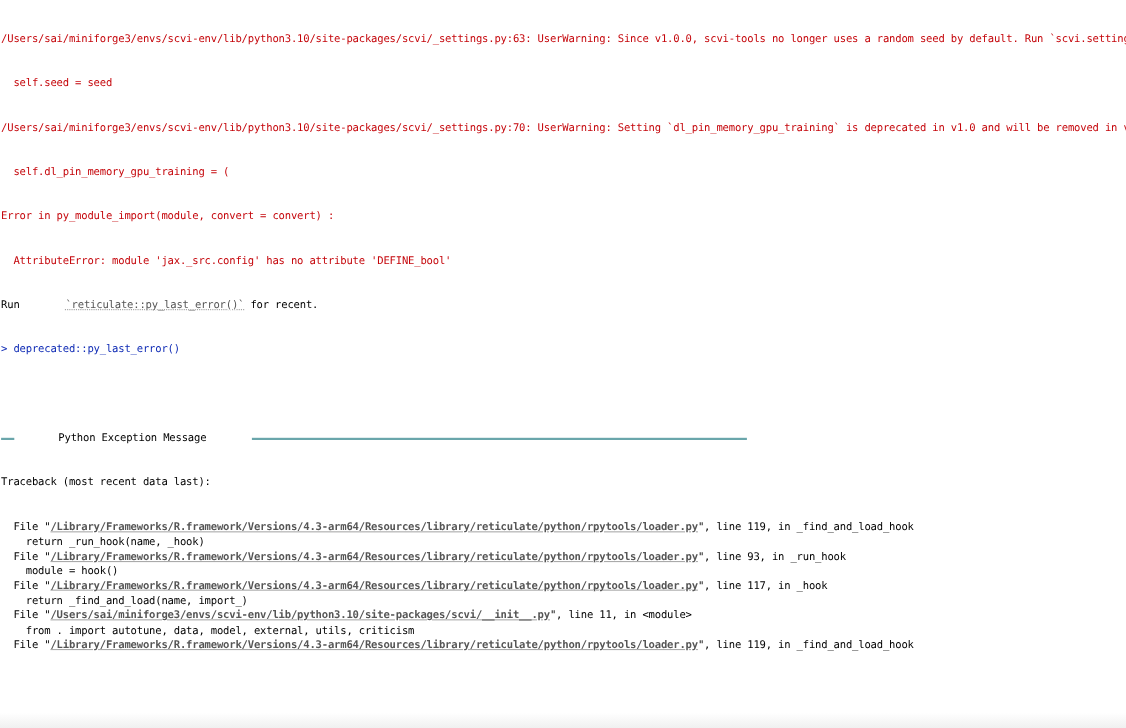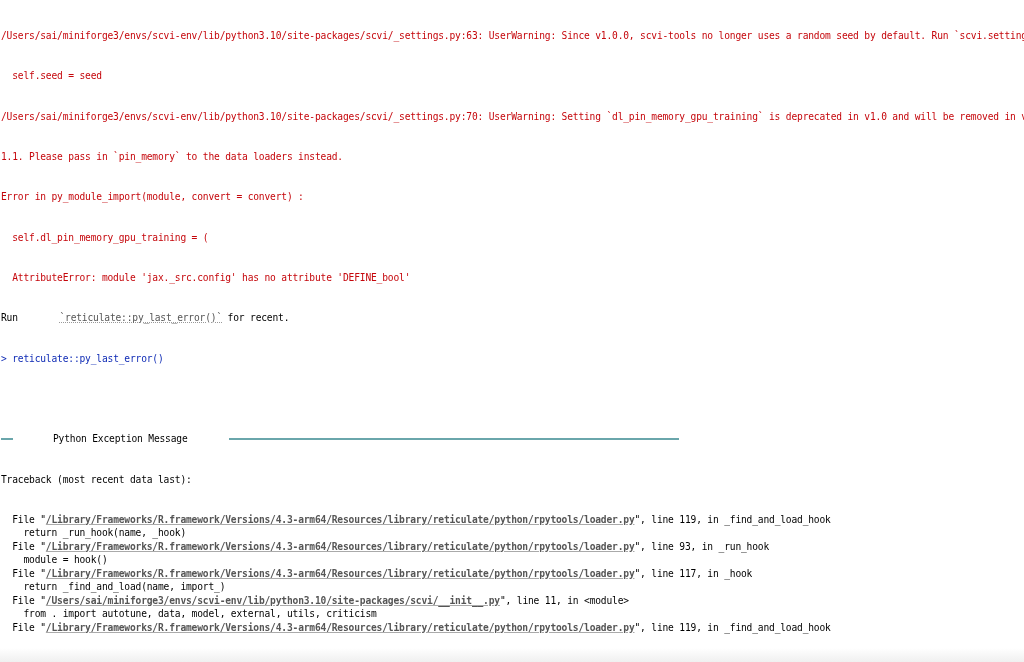--- a/index.html
+++ b/index.html
@@ -58,24 +58,23 @@
     pointer-events: none;
   }
 </style>
 </head>
 <body>
 
 <div class="console">
   <span class="line err">/Users/sai/miniforge3/envs/scvi-env/lib/python3.10/site-packages/scvi/_settings.py:63: UserWarning: Since v1.0.0, scvi-tools no longer uses a random seed by default. Run `scvi.setting</span>
   <span class="line err">  self.seed = seed</span>
   <span class="line err">/Users/sai/miniforge3/envs/scvi-env/lib/python3.10/site-packages/scvi/_settings.py:70: UserWarning: Setting `dl_pin_memory_gpu_training` is deprecated in v1.0 and will be removed in v</span>
-  <span class="line err">1.1. Please pass in `pin_memory` to the data loaders instead.</span>
+  <span class="line err">  self.dl_pin_memory_gpu_training = (</span>
   <span class="line err">Error in py_module_import(module, convert = convert) :</span>
-  <span class="line err">  self.dl_pin_memory_gpu_training = (</span>
   <span class="line err">  AttributeError: module 'jax._src.config' has no attribute 'DEFINE_bool'</span>
   <span class="line"><span>Run </span><span class="runlink">`reticulate::py_last_error()`</span><span> for recent.</span></span>
-  <span class="line prompt"><span>&gt; </span><span>reticulate::py_last_error()</span></span>
+  <span class="line prompt"><span>&gt; </span><span>deprecated::py_last_error()</span></span>
   <span class="line blank"></span>
   <span class="section-header"><span class="rule-left"></span><span>Python Exception Message</span><span class="rule-right"></span></span>
   <span class="line">Traceback (most recent data last):</span>
   <div id="traceback-list"><span class="line"><span>  File "</span><span class="link">/Library/Frameworks/R.framework/Versions/4.3-arm64/Resources/library/reticulate/python/rpytools/loader.py</span><span>", line 119, in _find_and_load_hook</span></span><span class="line">    return _run_hook(name, _hook)</span><span class="line"><span>  File "</span><span class="link">/Library/Frameworks/R.framework/Versions/4.3-arm64/Resources/library/reticulate/python/rpytools/loader.py</span><span>", line 93, in _run_hook</span></span><span class="line">    module = hook()</span><span class="line"><span>  File "</span><span class="link">/Library/Frameworks/R.framework/Versions/4.3-arm64/Resources/library/reticulate/python/rpytools/loader.py</span><span>", line 117, in _hook</span></span><span class="line">    return _find_and_load(name, import_)</span><span class="line"><span>  File "</span><span class="link">/Users/sai/miniforge3/envs/scvi-env/lib/python3.10/site-packages/scvi/__init__.py</span><span>", line 11, in &lt;module&gt;</span></span><span class="line">    from . import autotune, data, model, external, utils, criticism</span><span class="line"><span>  File "</span><span class="link">/Library/Frameworks/R.framework/Versions/4.3-arm64/Resources/library/reticulate/python/rpytools/loader.py</span><span>", line 119, in _find_and_load_hook</span></span></div>
   <div class="fade"></div>
 </div>
 
 </body></html>

